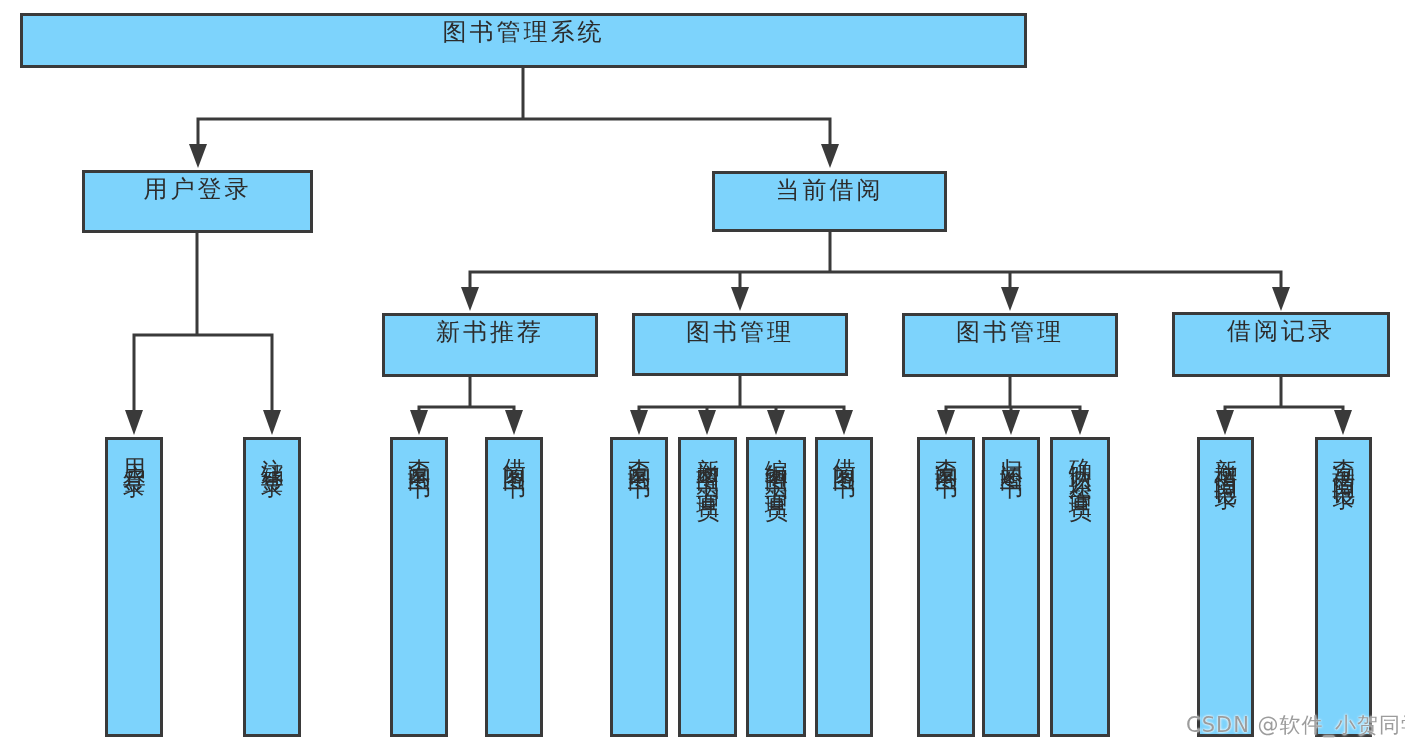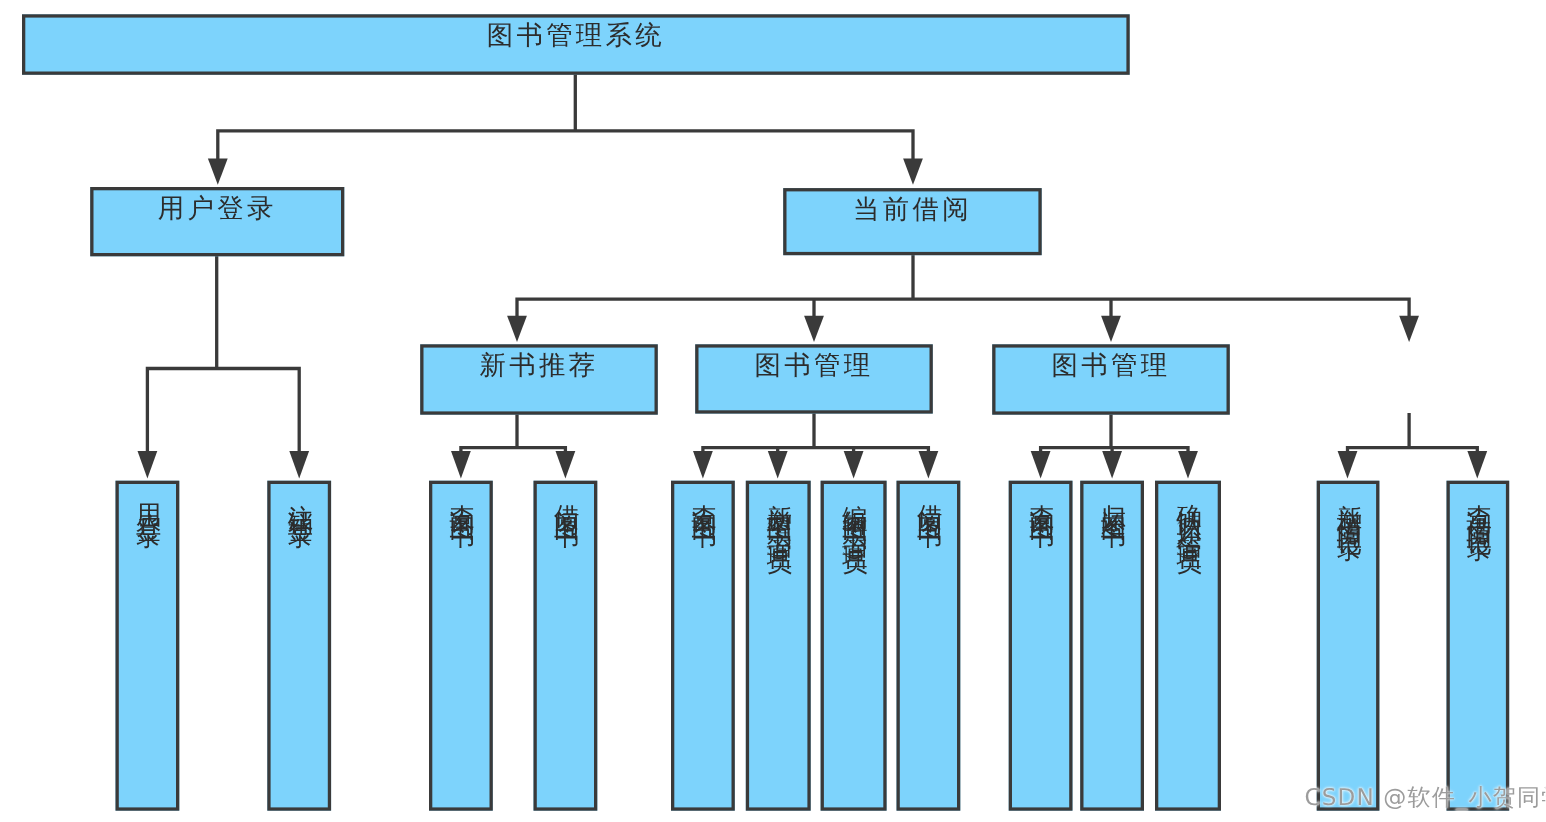--- a/index.html
+++ b/index.html
@@ -112,20 +112,23 @@
 
   <div class="box hbox" style="left:382px; top:313px; width:216px; height:64px;">
     <span>新书推荐</span>
   </div>
   <div class="box hbox" style="left:632px; top:313px; width:216px; height:63px;">
     <span>图书管理</span>
   </div>
   <div class="box hbox" style="left:902px; top:313px; width:216px; height:64px;">
     <span>图书管理</span>
   </div>
+  <div class="box hbox" style="left:1172px; top:312px; width:218px; height:65px;">
+    <span>借阅记录</span>
+  </div>
 
   <div class="box vbox" style="left:105px; top:437px; width:58px; height:300px;">
     <span class="vtext">用户登录</span>
   </div>
   <div class="box vbox" style="left:243px; top:437px; width:58px; height:300px;">
     <span class="vtext">注销登录</span>
   </div>
 
   <div class="box vbox" style="left:390px; top:437px; width:58px; height:300px;">
     <span class="vtext">查询图书</span>

